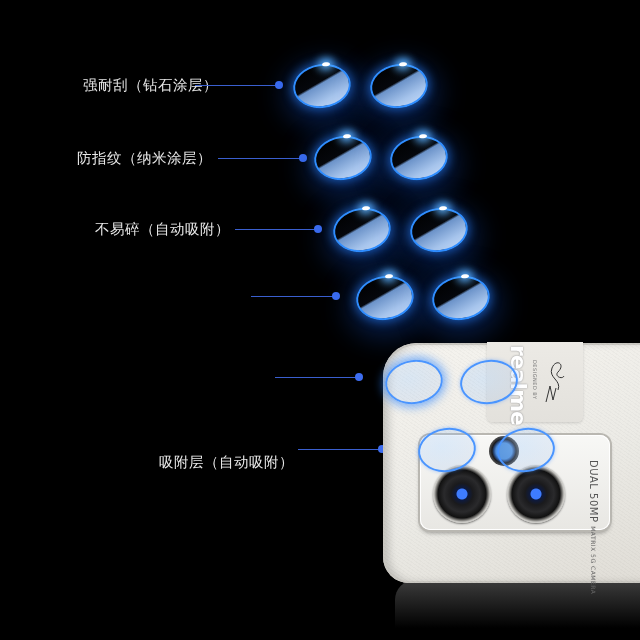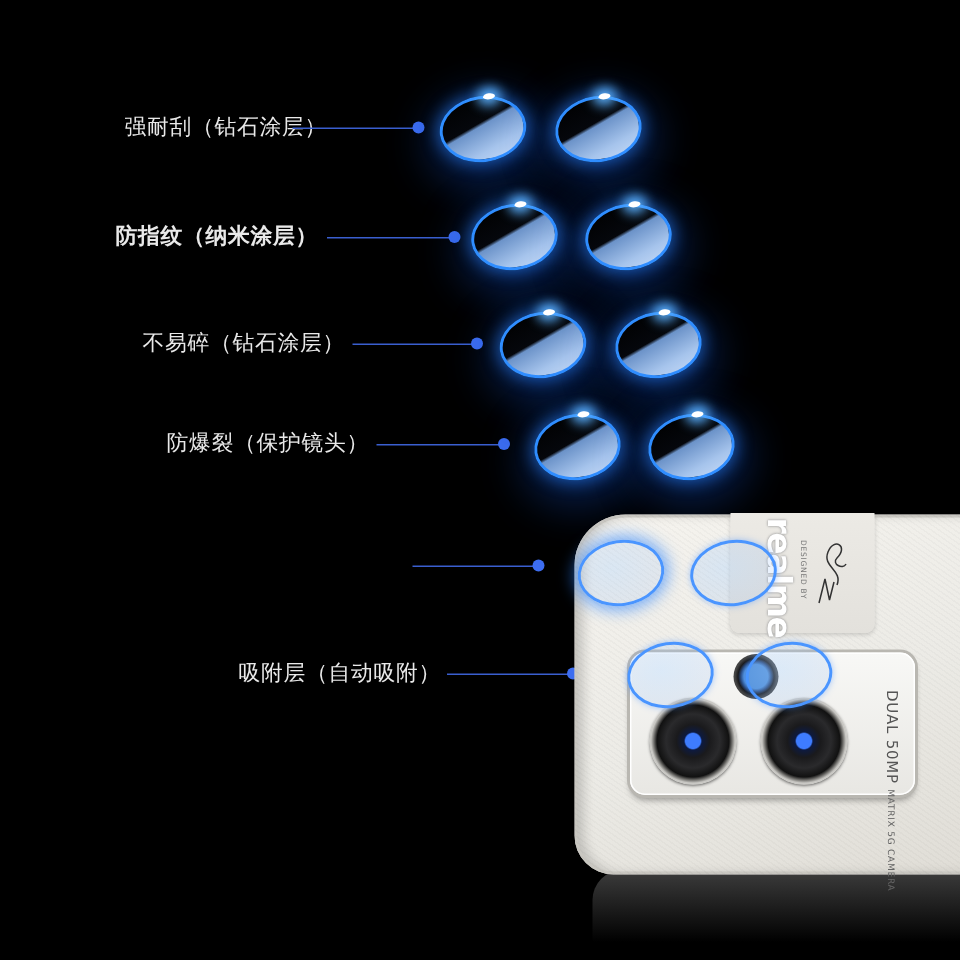--- a/index.html
+++ b/index.html
@@ -42,42 +42,39 @@
 <body>
 
 <div class="stage">
 
   <div class="feature" style="top:75px; width:218px;">
     <span class="feature-label">强耐刮（钻石涂层）</span>
   </div>
   <div class="connector" style="left:195px; top:85px; width:84px;"></div>
   <div class="connector-dot" style="left:275px; top:81px;"></div>
 
-  <div class="feature" style="top:148px; width:212px; left:0;font-weight:bold;">
+  <div class="feature" style="top:148px; width:212px; left:0;">
     <span class="feature-label">防指纹（纳米涂层）</span>
   </div>
   <div class="connector" style="left:218px; top:158px; width:84px;"></div>
   <div class="connector-dot" style="left:299px; top:154px;"></div>
 
   <div class="feature" style="top:219px; width:230px;">
-    <span class="feature-label">不易碎（钻石涂层）</span>
+    <span class="feature-label">不易碎（自动吸附）</span>
   </div>
   <div class="connector" style="left:235px; top:229px; width:84px;"></div>
   <div class="connector-dot" style="left:314px; top:225px;"></div>
 
-  <div class="feature" style="top:286px; width:246px;">
-    <span class="feature-label">防爆裂（保护镜头）</span>
-  </div>
   <div class="connector" style="left:251px; top:296px; width:86px;"></div>
   <div class="connector-dot" style="left:332px; top:292px;"></div>
 
   <div class="connector" style="left:275px; top:377px; width:84px;"></div>
   <div class="connector-dot" style="left:355px; top:373px;"></div>
 
-  <div class="feature" style="top:439px; width:294px;">
+  <div class="feature" style="top:452px; width:294px;">
     <span class="feature-label">吸附层（自动吸附）</span>
   </div>
   <div class="connector" style="left:298px; top:449px; width:84px;"></div>
   <div class="connector-dot" style="left:378px; top:445px;"></div>
 
   <div class="lens glow" style="left:293px; top:64px;">
       <span class="spark" style="left:30px; top:-3px;"></span>
     </div>
   <div class="lens glow" style="left:370px; top:64px;">
       <span class="spark" style="left:30px; top:-3px;"></span>

